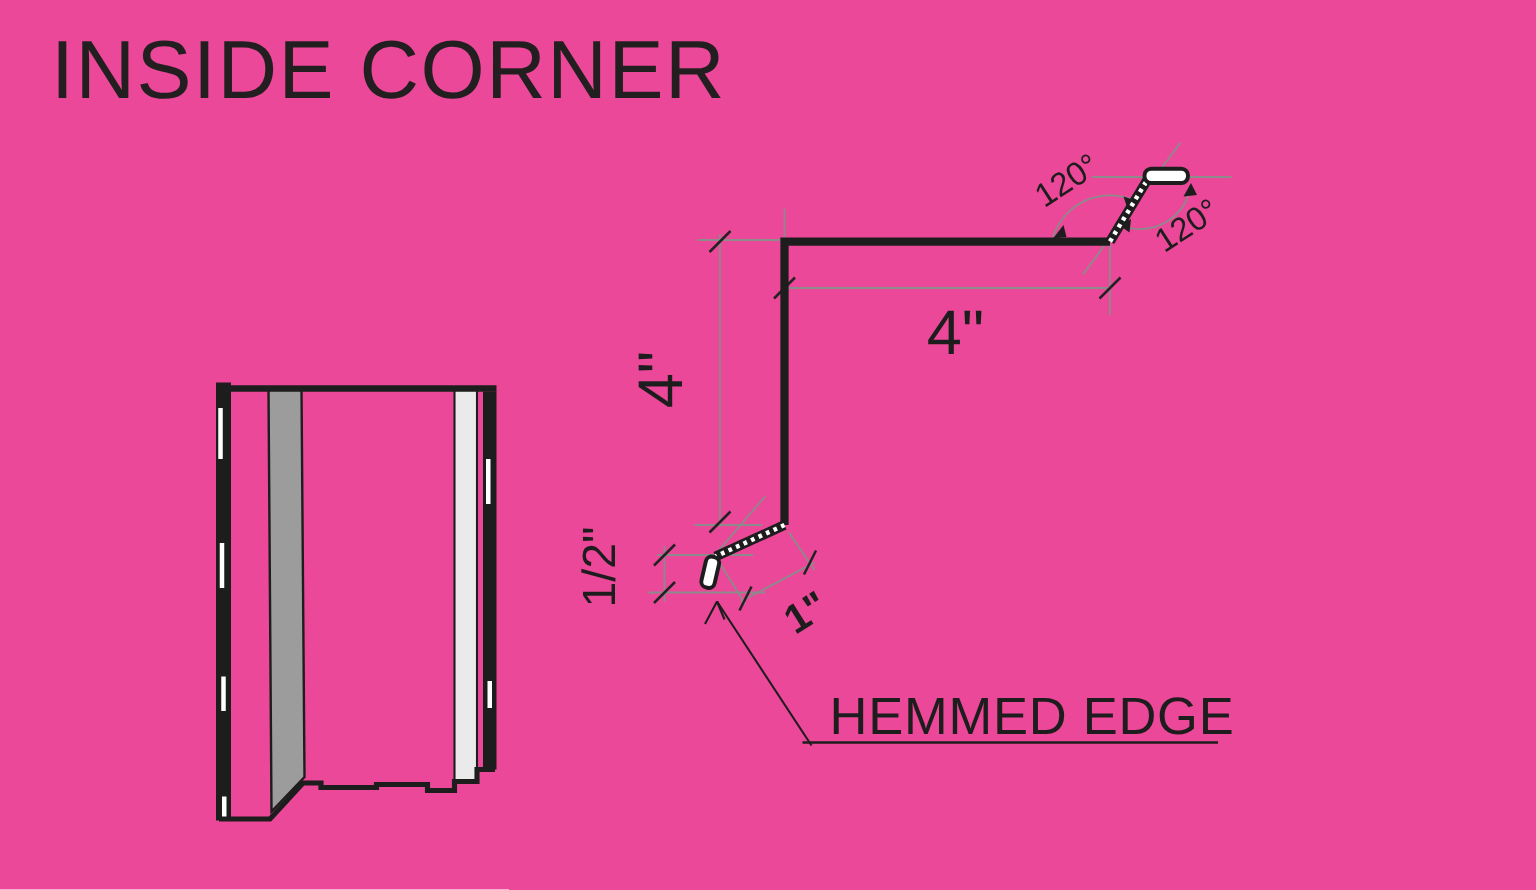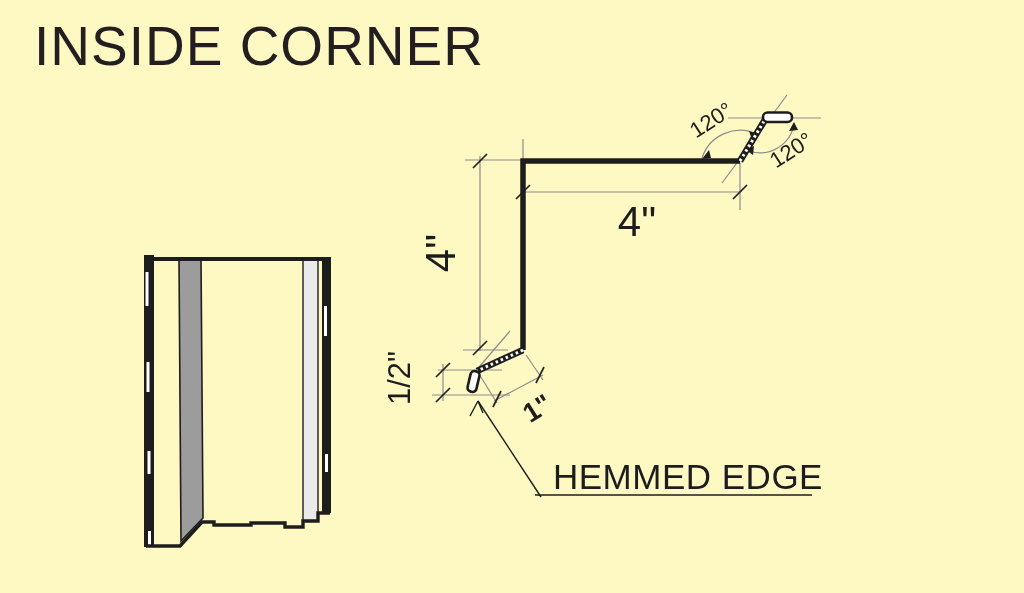--- a/index.html
+++ b/index.html
@@ -1,17 +1,17 @@
 <!DOCTYPE html>
 <html><head>
 <meta charset="utf-8">
 <style>
   html,body{margin:0;padding:0;background:#fff;}
   .canvas{
-    position:relative;width:1024px;height:593px;background:#fef9c3;
+    position:relative;width:1024px;height:593px;background:#ec4899;
     font-family:"Liberation Sans", sans-serif;overflow:hidden;
   }
   .title{
     position:absolute;left:34px;top:14px;
     font-size:55px;font-weight:400;letter-spacing:1px;
     color:#231f20;white-space:nowrap;
   }
   svg text{fill:#1d1d1d;font-family:"Liberation Sans", sans-serif;}
   .dim{font-size:42px;}
   .dim-small{font-size:31px;}

